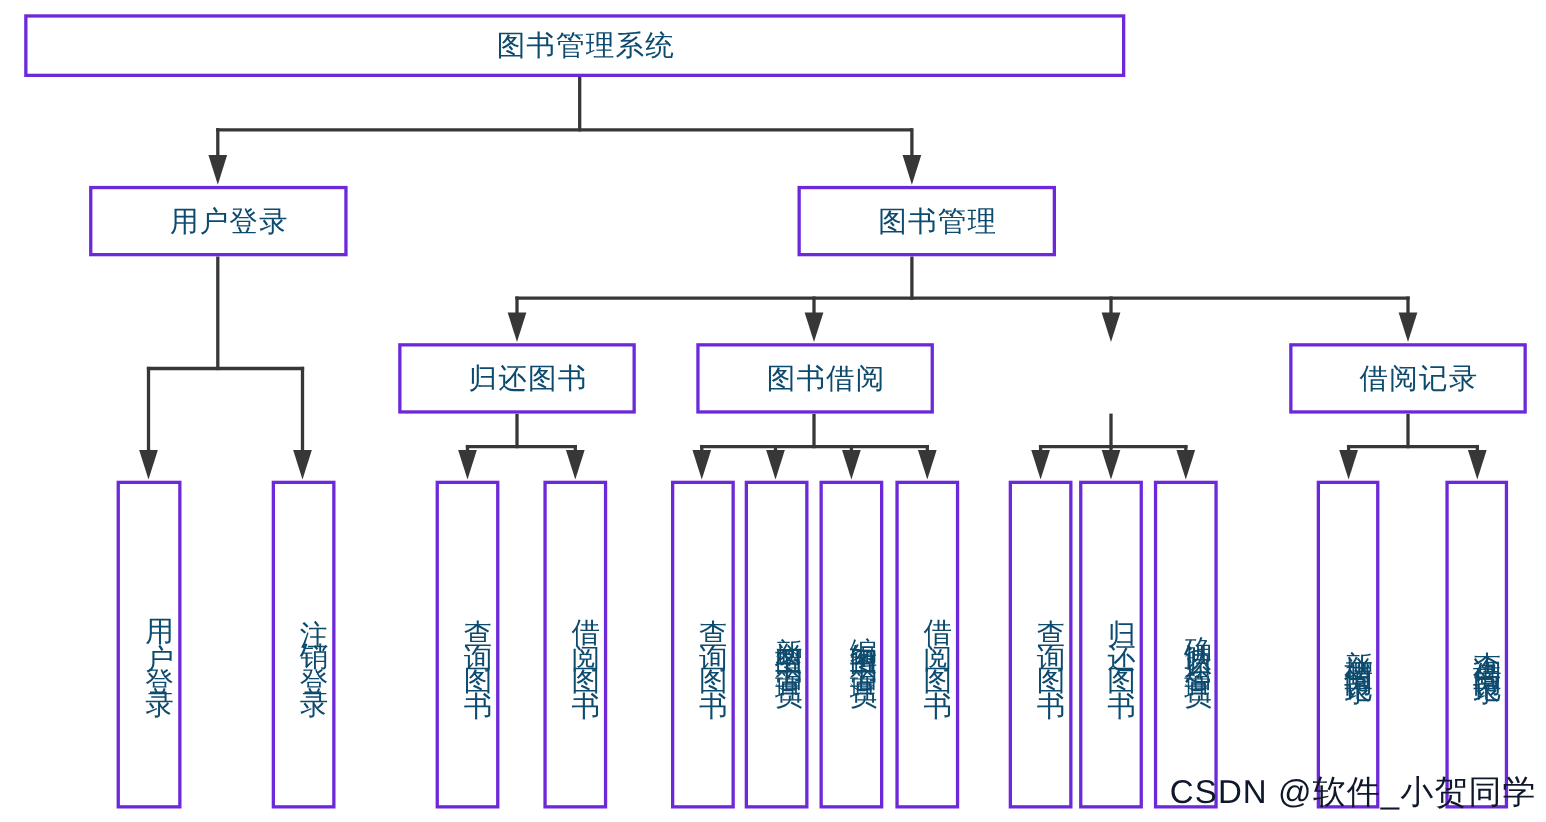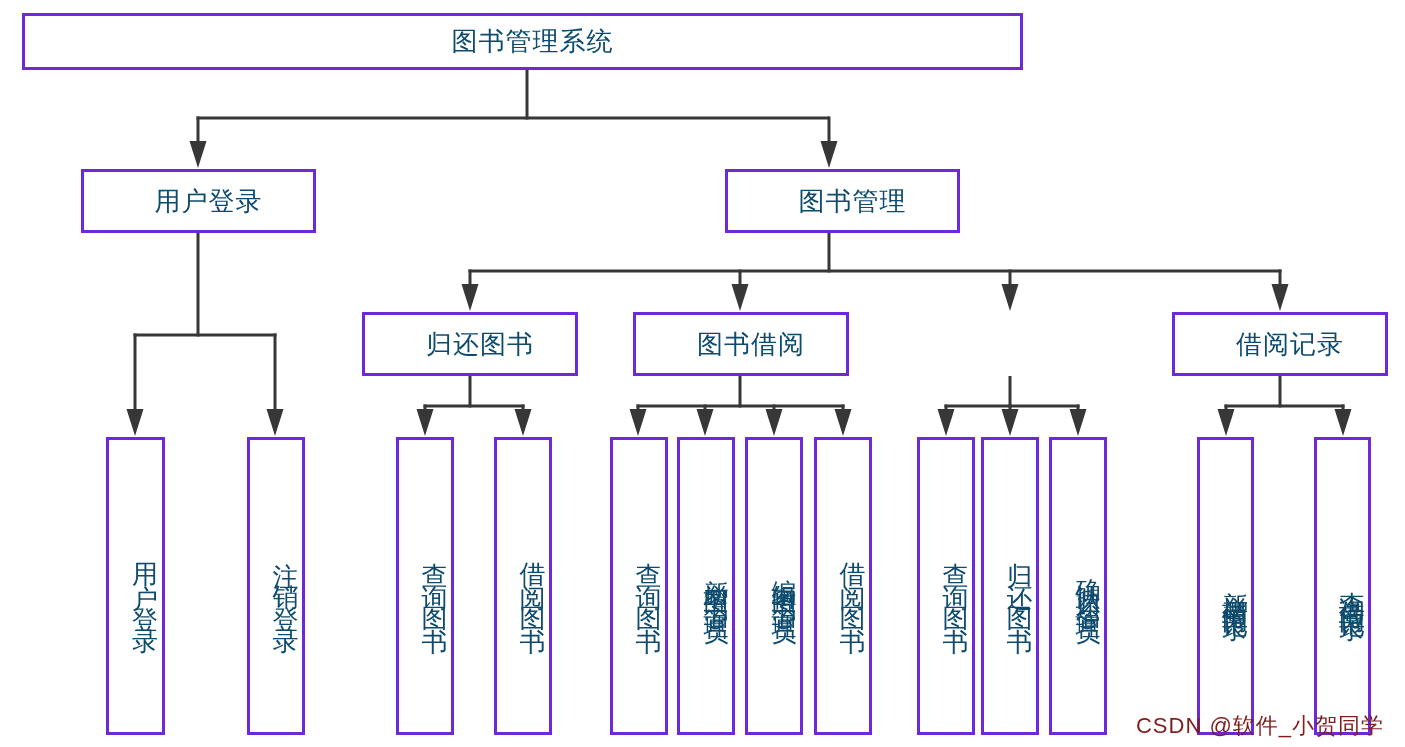--- a/index.html
+++ b/index.html
@@ -43,24 +43,24 @@
     text-orientation: mixed;
     font-size: 26px;
     line-height: 1;
     white-space: nowrap;
   }
   .v-box .sp-loose { letter-spacing: 22px; }
   .v-box .sp-mid   { letter-spacing: 5px;  }
   .v-box .sp-tight { letter-spacing: 6px; font-size: 25px; }
   .watermark {
     position: absolute;
-    right: 21px;
+    right: 8px;
     bottom: 6px;
-    font-size: 22px;
-    color: #7f1d1d;
+    font-size: 30px;
+    color: #0f172a;
     z-index: 2;
     white-space: nowrap;
     letter-spacing: 1px;
   }
 </style>
 </head>
 <body>
 
 <div class="canvas">
 

